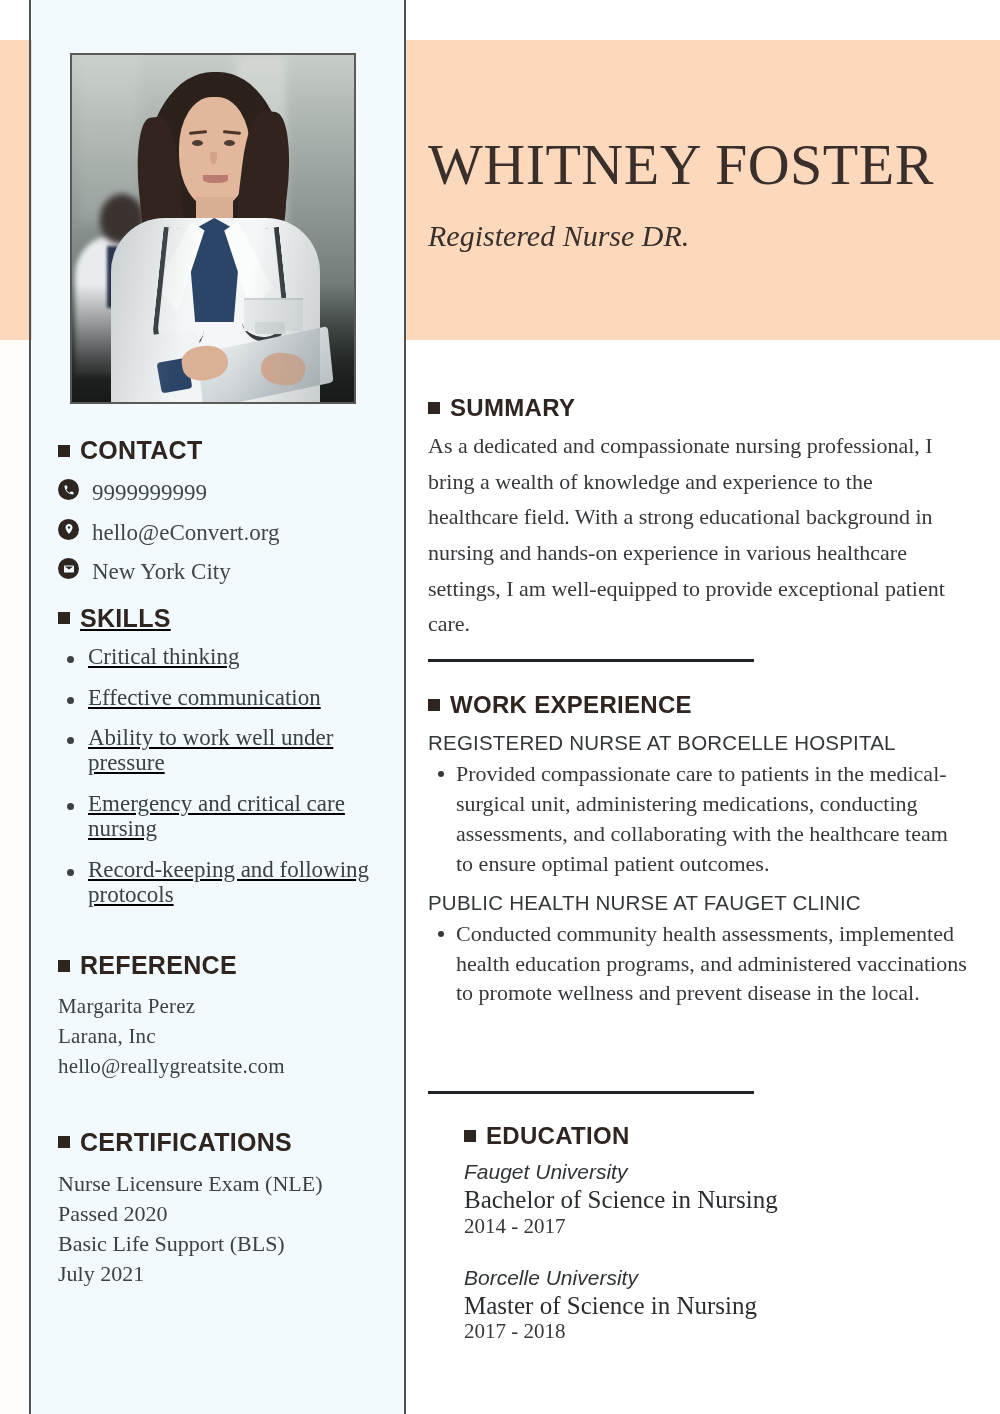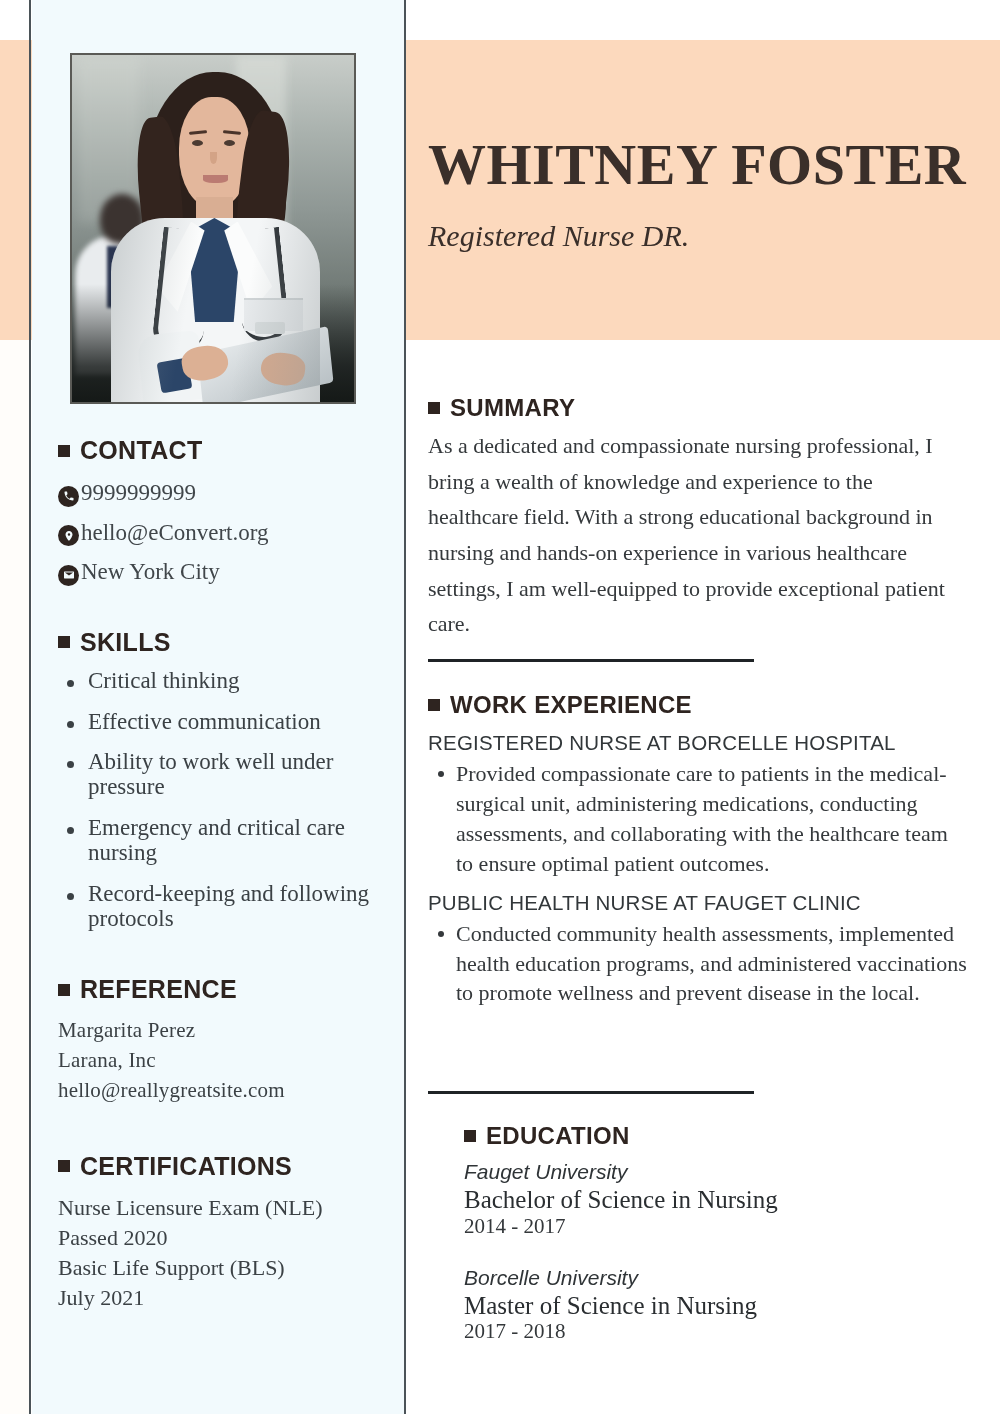--- a/index.html
+++ b/index.html
@@ -398,40 +398,40 @@
     width: 330px;
   }
   .side-head { font-size: 25px; }
   .contact-list {
     margin: 14px 0 0 0;
     padding: 0;
     list-style: none;
   }
   .contact-item {
     display: flex;
-    align-items: flex-end;
-    gap: 2px;
+    align-items: flex-start;
+    gap: 13px;
     font-size: 23px;
     color: #40464a;
     margin-bottom: 12px;
     line-height: 1.2;
   }
   .cicon {
     width: 21px;
     height: 21px;
     border-radius: 50%;
     background: #2e2420;
     flex: none;
     display: flex;
     align-items: center;
     justify-content: center;
   }
   .cicon svg { display: block; }
 
-  .skills-block { margin-top: 42px; }
+  .skills-block { margin-top: 18px; text-decoration: underline; }
   .skills-list {
     margin: 12px 0 0 0;
     padding: 0 0 0 30px;
     list-style: none;
   }
   .skills-list li {
     position: relative;
     font-size: 23px;
     color: #3b4145;
     line-height: 1.08;
@@ -462,21 +462,21 @@
     margin-top: 12px;
     font-size: 22px;
     color: #3b4145;
     line-height: 1.36;
   }
   .name {
     position: absolute;
     left: 428px;
     top: 131px;
     font-family: "Liberation Serif", serif;
-    font-weight: bold;
+    font-weight: normal;
     font-size: 58px;
     letter-spacing: .5px;
     color: #3a2f2a;
     white-space: nowrap;
   }
   .role {
     position: absolute;
     left: 428px;
     top: 219px;
     font-family: "Liberation Serif", serif;

